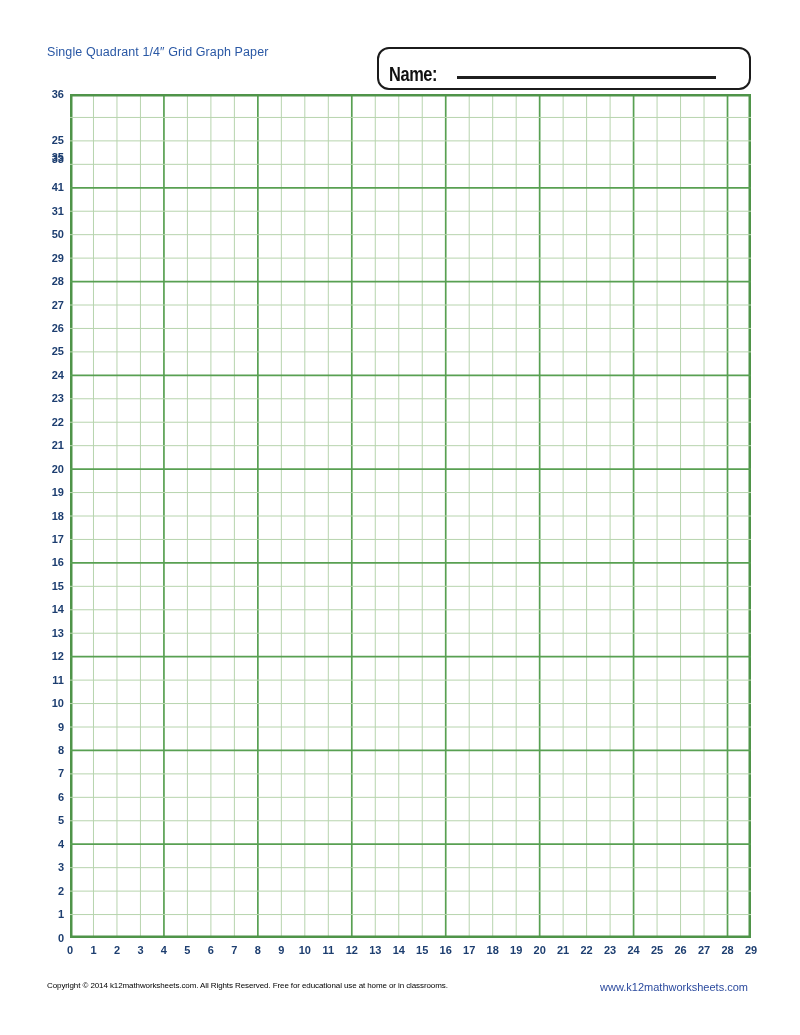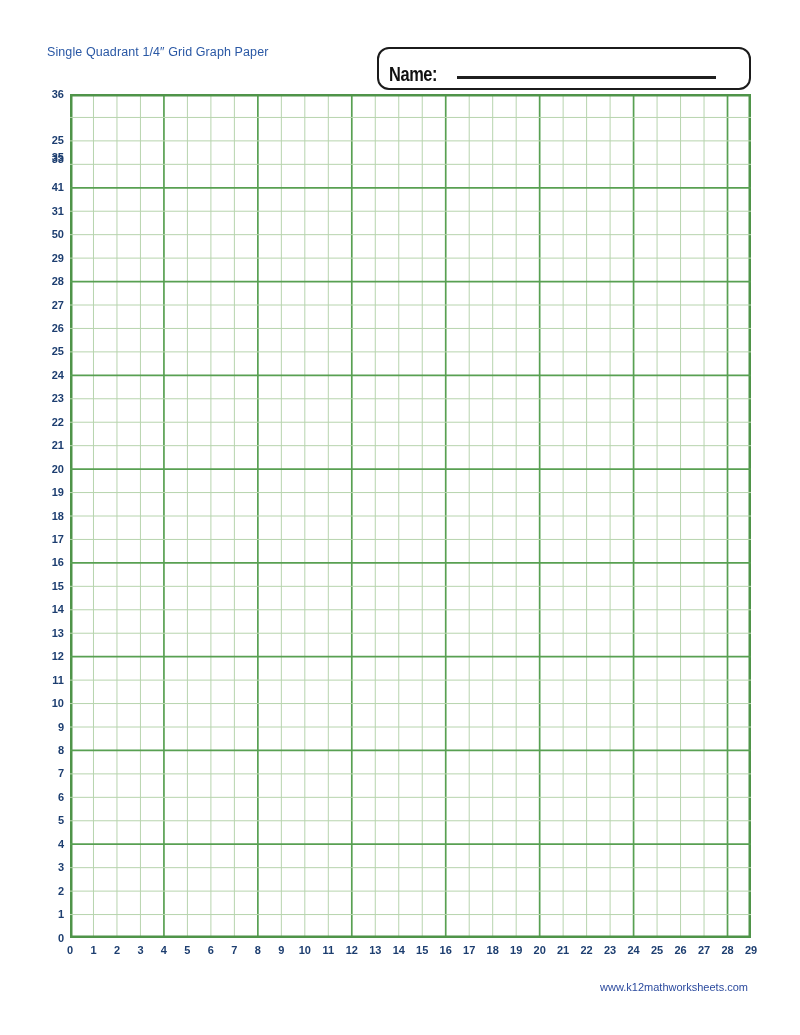--- a/index.html
+++ b/index.html
@@ -228,16 +228,17 @@
         <div class="tick x" style="left: 525.103px; top: 850px;">23</div>
         <div class="tick x" style="left: 548.586px; top: 850px;">24</div>
         <div class="tick x" style="left: 572.069px; top: 850px;">25</div>
         <div class="tick x" style="left: 595.552px; top: 850px;">26</div>
         <div class="tick x" style="left: 619.034px; top: 850px;">27</div>
         <div class="tick x" style="left: 642.517px; top: 850px;">28</div>
         <div class="tick x" style="left: 666px; top: 850px;">29</div>
       </div>
   </div>
 
+  <div class="footer-copyright">Copyright © 2014 k12mathworksheets.com. All Rights Reserved. Free for educational use at home or in classrooms.</div>
 
   <a class="footer-website" href="#">www.k12mathworksheets.com</a>
 
 </div>
 
 </body></html>

